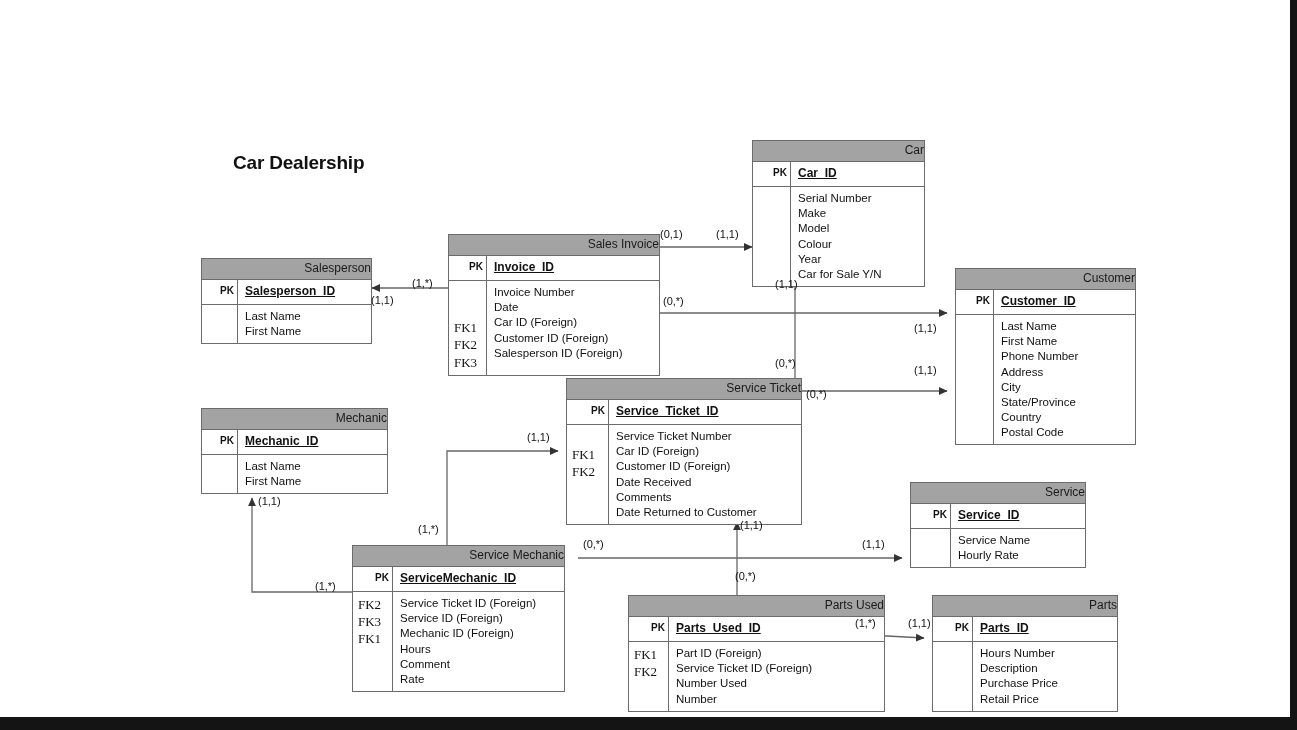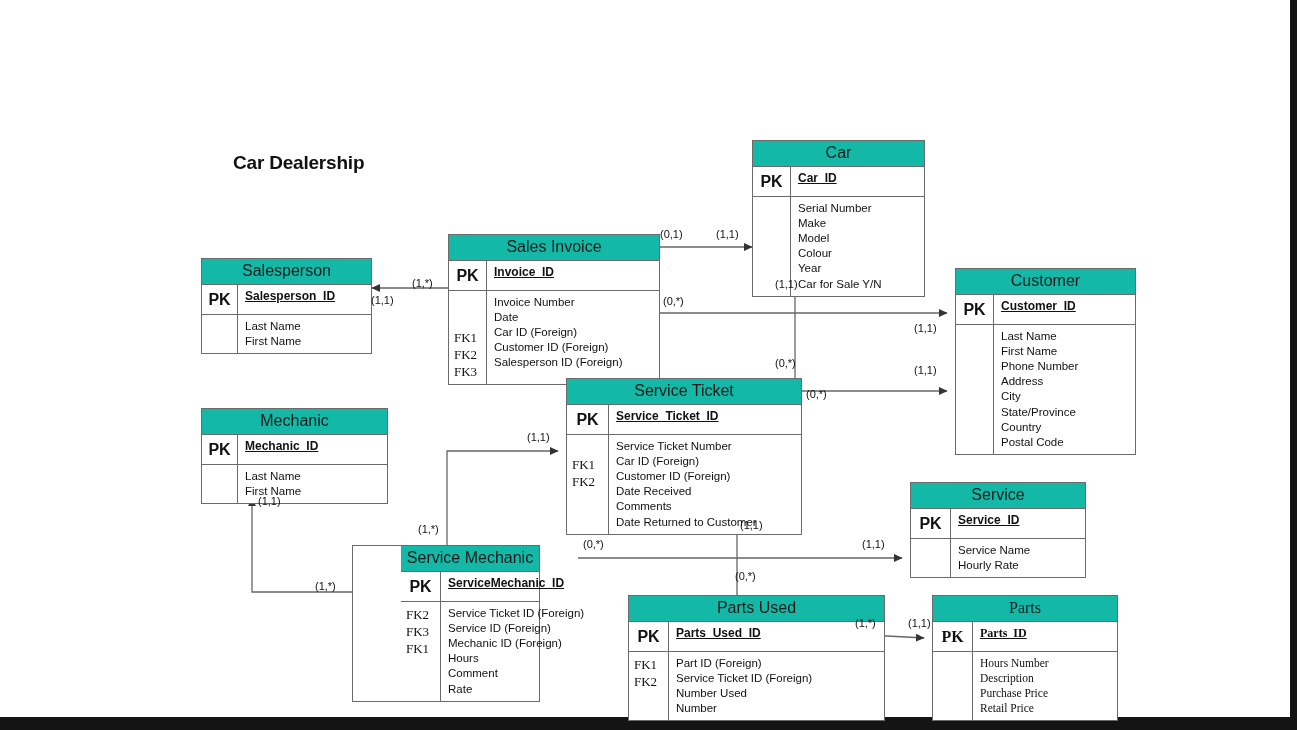--- a/index.html
+++ b/index.html
@@ -58,43 +58,43 @@
     position: absolute;
     box-sizing: border-box;
     border: 1px solid #6b6b6b;
     background: #ffffff;
     font-size: 11.5px;
     color: #111;
     z-index: 5;
   }
   .entity .e-title {
     box-sizing: border-box;
-    background: #14b8a6;
+    background: #a3a3a3;
     border-bottom: 1px solid #6b6b6b;
-    text-align: center;
-    font-size: 16px;
+    text-align: right;
+    font-size: 12px;
     padding: 3px 0 4px 0;
     color: #1a1a1a;
     line-height: 1.1;
   }
   .entity .e-pkrow {
     display: flex;
     border-bottom: 1px solid #6b6b6b;
     background: #ffffff;
   }
   .entity .e-attrrow {
     display: flex;
     background: #ffffff;
   }
   .keycol {
     box-sizing: border-box;
     border-right: 1px solid #6b6b6b;
-    text-align: center;
+    text-align: right;
     font-weight: bold;
-    font-size: 16px;
+    font-size: 10px;
     padding: 4px 3px 4px 3px;
     line-height: 1.32;
     color: #111;
     flex: 0 0 auto;
   }
   .keycol.fk {
     font-weight: normal;
     font-size: 10.5px;
     text-align: left;
     padding-left: 5px;
@@ -330,21 +330,21 @@
         <div class="keycol fk" style="width:40px;">
             <span class="attr blank">&nbsp;</span>
           </div>
         <div class="fieldcol">
           <span class="attr">Service Name</span>
           <span class="attr">Hourly Rate</span>
         </div>
       </div>
     </div>
 
-    <div class="entity" id="entity-service-mechanic" style="left:352px; top:545px; width:188px;padding-left:48px;">
+    <div class="entity" id="entity-service-mechanic" style="left:352px; top:545px; width:213px;">
       <div class="e-title">Service Mechanic</div>
       <div class="e-pkrow">
         <div class="keycol" style="width:40px;">PK</div>
         <div class="fieldcol"><span class="pkname">ServiceMechanic_ID</span></div>
       </div>
       <div class="e-attrrow">
         <div class="keycol fk" style="width:40px;">
           <span class="attr">FK2</span>
           <span class="attr">FK3</span>
           <span class="attr">FK1</span>
@@ -373,21 +373,21 @@
         </div>
         <div class="fieldcol">
           <span class="attr">Part ID (Foreign)</span>
           <span class="attr">Service Ticket ID (Foreign)</span>
           <span class="attr">Number Used</span>
           <span class="attr">Number</span>
         </div>
       </div>
     </div>
 
-    <div class="entity" id="entity-parts" style="left:932px; top:595px; width:186px;font-family:Liberation Serif, serif;">
+    <div class="entity" id="entity-parts" style="left:932px; top:595px; width:186px;">
       <div class="e-title">Parts</div>
       <div class="e-pkrow">
         <div class="keycol" style="width:40px;">PK</div>
         <div class="fieldcol"><span class="pkname">Parts_ID</span></div>
       </div>
       <div class="e-attrrow">
         <div class="keycol fk" style="width:40px;">
             <span class="attr blank">&nbsp;</span>
           </div>
         <div class="fieldcol">

